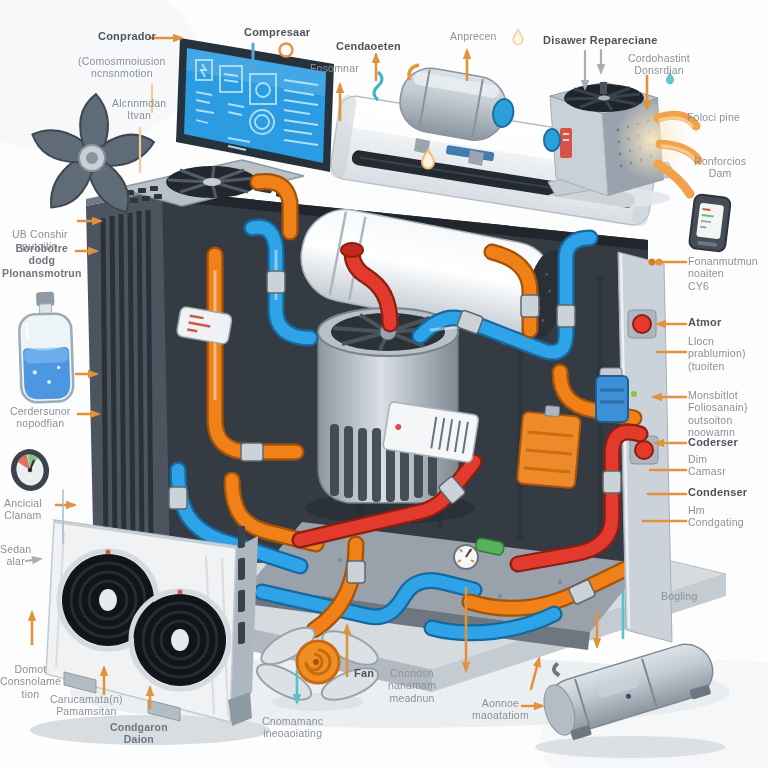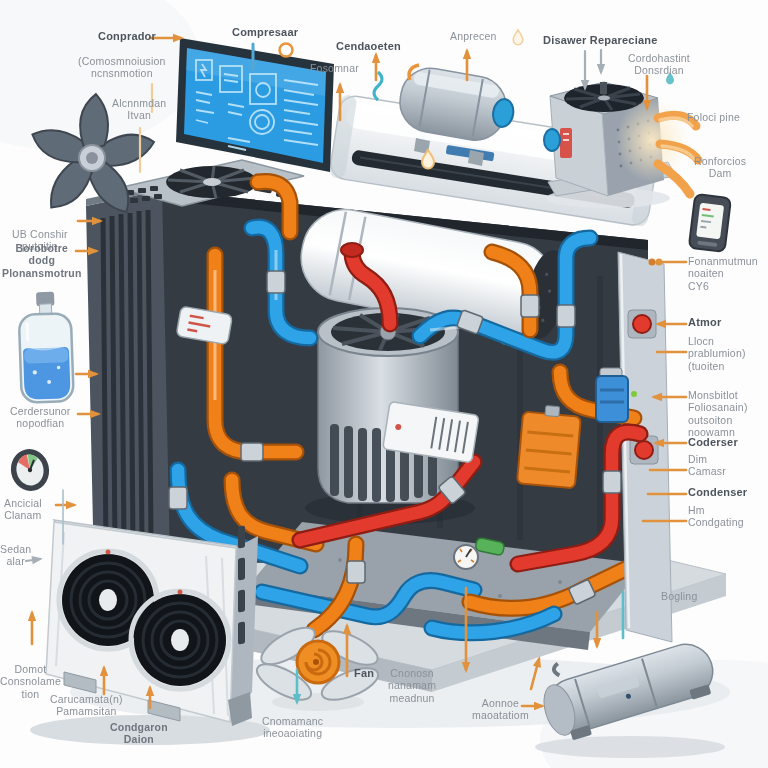--- a/index.html
+++ b/index.html
@@ -603,21 +603,21 @@
         <div>Conprador</div>
       </div>
       <div class="callout" style="left: 78px; top: 55px;">
         <div>(Comosmnoiusion</div>
         <div>ncnsnmotion</div>
       </div>
       <div class="callout" style="left: 112px; top: 97px;">
         <div>Alcnnmdan</div>
         <div>Itvan</div>
       </div>
-      <div class="callout dark" style="left: 232px; top: 26px;">
+      <div class="callout dark" style="left: 244px; top: 26px;">
         <div>Compresaar</div>
       </div>
       <div class="callout dark" style="left: 336px; top: 40px;">
         <div>Cendaoeten</div>
       </div>
       <div class="callout" style="left: 310px; top: 62px;">
         <div>Fosomnar</div>
       </div>
       <div class="callout" style="left: 450px; top: 30px;">
         <div>Anprecen</div>

